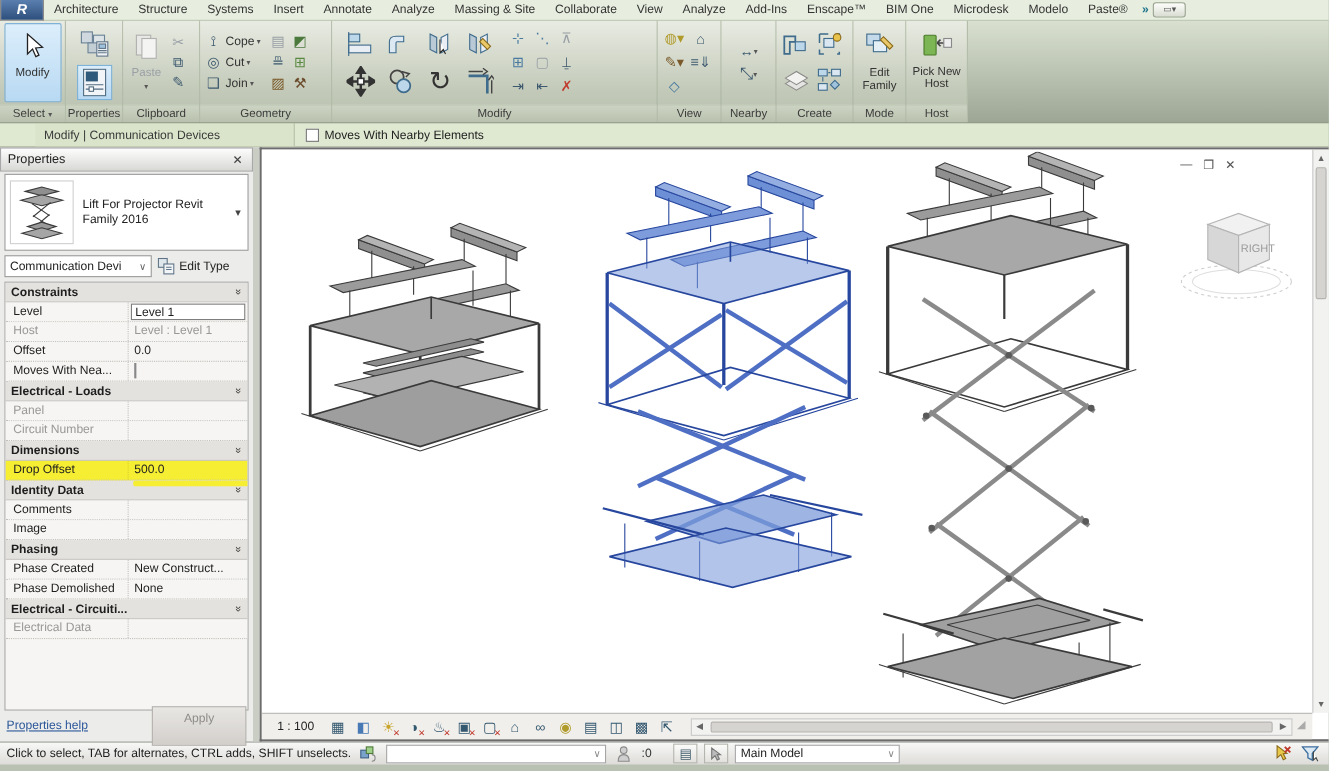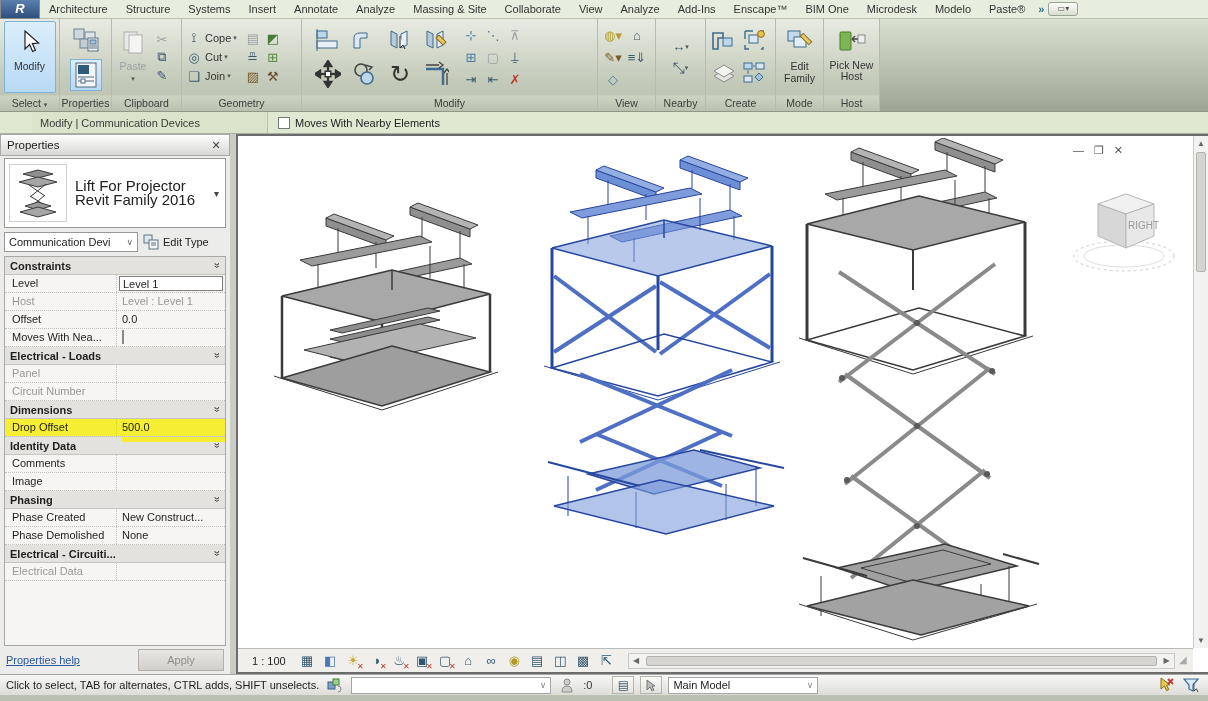--- a/index.html
+++ b/index.html
@@ -55,21 +55,21 @@
   #main { position:relative; height:540px; display:flex; }
 
   
   #props { width:236px; background:#ececea; border-right:6px solid #c9cdc4; display:flex; flex-direction:column; position:relative; }
   #props-header { height:22px; background:linear-gradient(#fdfdfd,#d8d8d5); border:1px solid #a8a8a8;
     display:flex; align-items:center; padding:0 6px; font-size:11.5px; }
   #props-close { margin-left:auto; color:#444; font-size:11px; width:14px; text-align:center; }
   #type-selector { margin:2px 4px 0; background:#fff; border:1px solid #9a9a9a; height:70px;
     display:flex; align-items:center; padding:4px; gap:8px; }
   #type-thumb { width:58px; height:58px; border:1px solid #cfcfcf; display:flex; align-items:center; justify-content:center; }
-  #type-name { flex:1; font-size:15px; color:#222; line-height:14px; }
+  #type-name { flex:1; font-size:11px; color:#222; line-height:14px; }
   #type-arrow { color:#444; font-size:10px; padding-right:2px; }
   #cat-row { display:flex; align-items:center; margin:4px 4px 2px; gap:4px; }
   #cat-combo { flex:1; height:20px; background:#fff; border:1px solid #989898; display:flex; align-items:center;
     padding:0 4px; color:#222; }
   #cat-combo .cmb { margin-left:auto; color:#666; font-size:9px; }
   #edit-type-btn { width:84px; height:20px; display:flex; align-items:center; gap:4px; font-size:11px;
     border:1px solid transparent; }
   #ptable { flex:1; margin:2px 4px 0; border:1px solid #a8a8a8; background:#f6f5f3; overflow:hidden; }
   .pgroup { height:18px; background:#e4e2de; border-bottom:1px solid #c6c4c0; display:flex; align-items:center;
     padding:0 5px; font-weight:bold; font-size:11px; color:#1e1e1e; }
@@ -79,21 +79,21 @@
     white-space:nowrap; overflow:hidden; }
   .pvalue { flex:1; padding:2px 0 0 5px; color:#1e1e1e; white-space:nowrap; overflow:hidden; position:relative; }
   .pdis { color:#9a9896 !important; }
   .editbox { margin:1px 2px; border:1px solid #7e7e7e; background:#fff; padding:0 3px; flex:1; line-height:14px; }
   .hlrow { background:#f6ee33 !important; }
   .hlrow .plabel, .hlrow .pvalue { border-color:#d8cf2a; }
   #hl-smudge { position:absolute; left:116px; width:112px; height:5px; background:#f6ee33; border-radius:2px; }
   .pcheck { width:11px; height:11px; border:1px solid #888; background:#fff; margin-top:2px; }
   #props-footer { height:28px; display:flex; align-items:center; padding:0 6px; }
   #props-help { color:#2b579a; text-decoration:underline; }
-  #apply-btn { margin-left:auto; width:86px; height:22px; background:linear-gradient(#e8e6e3,#d2cfcb);
+  #apply-btn { margin-left:auto; width:86px; height:36px; background:linear-gradient(#e8e6e3,#d2cfcb);
     border:1px solid #b2afab; color:#8e8c89; text-align:center; line-height:20px; }
 
   
   #viewport { flex:1; position:relative; background:#fff; border:2px solid #6c6c6c; border-right:none; }
   #vp-draw { position:absolute; inset:0 15px 24px 0; background:#fff; overflow:hidden; }
   #win-controls { position:absolute; top:8px; right:70px; display:flex; gap:10px; color:#555; font-size:11px; }
   #win-controls span { cursor:default; }
   
   #vscroll { position:absolute; top:0; right:0; width:15px; bottom:24px; background:#f2f2f0; border-left:1px solid #c9c9c9; }
   #vscroll .sb-arrow { height:15px; text-align:center; font-size:8px; color:#666; line-height:15px; }

